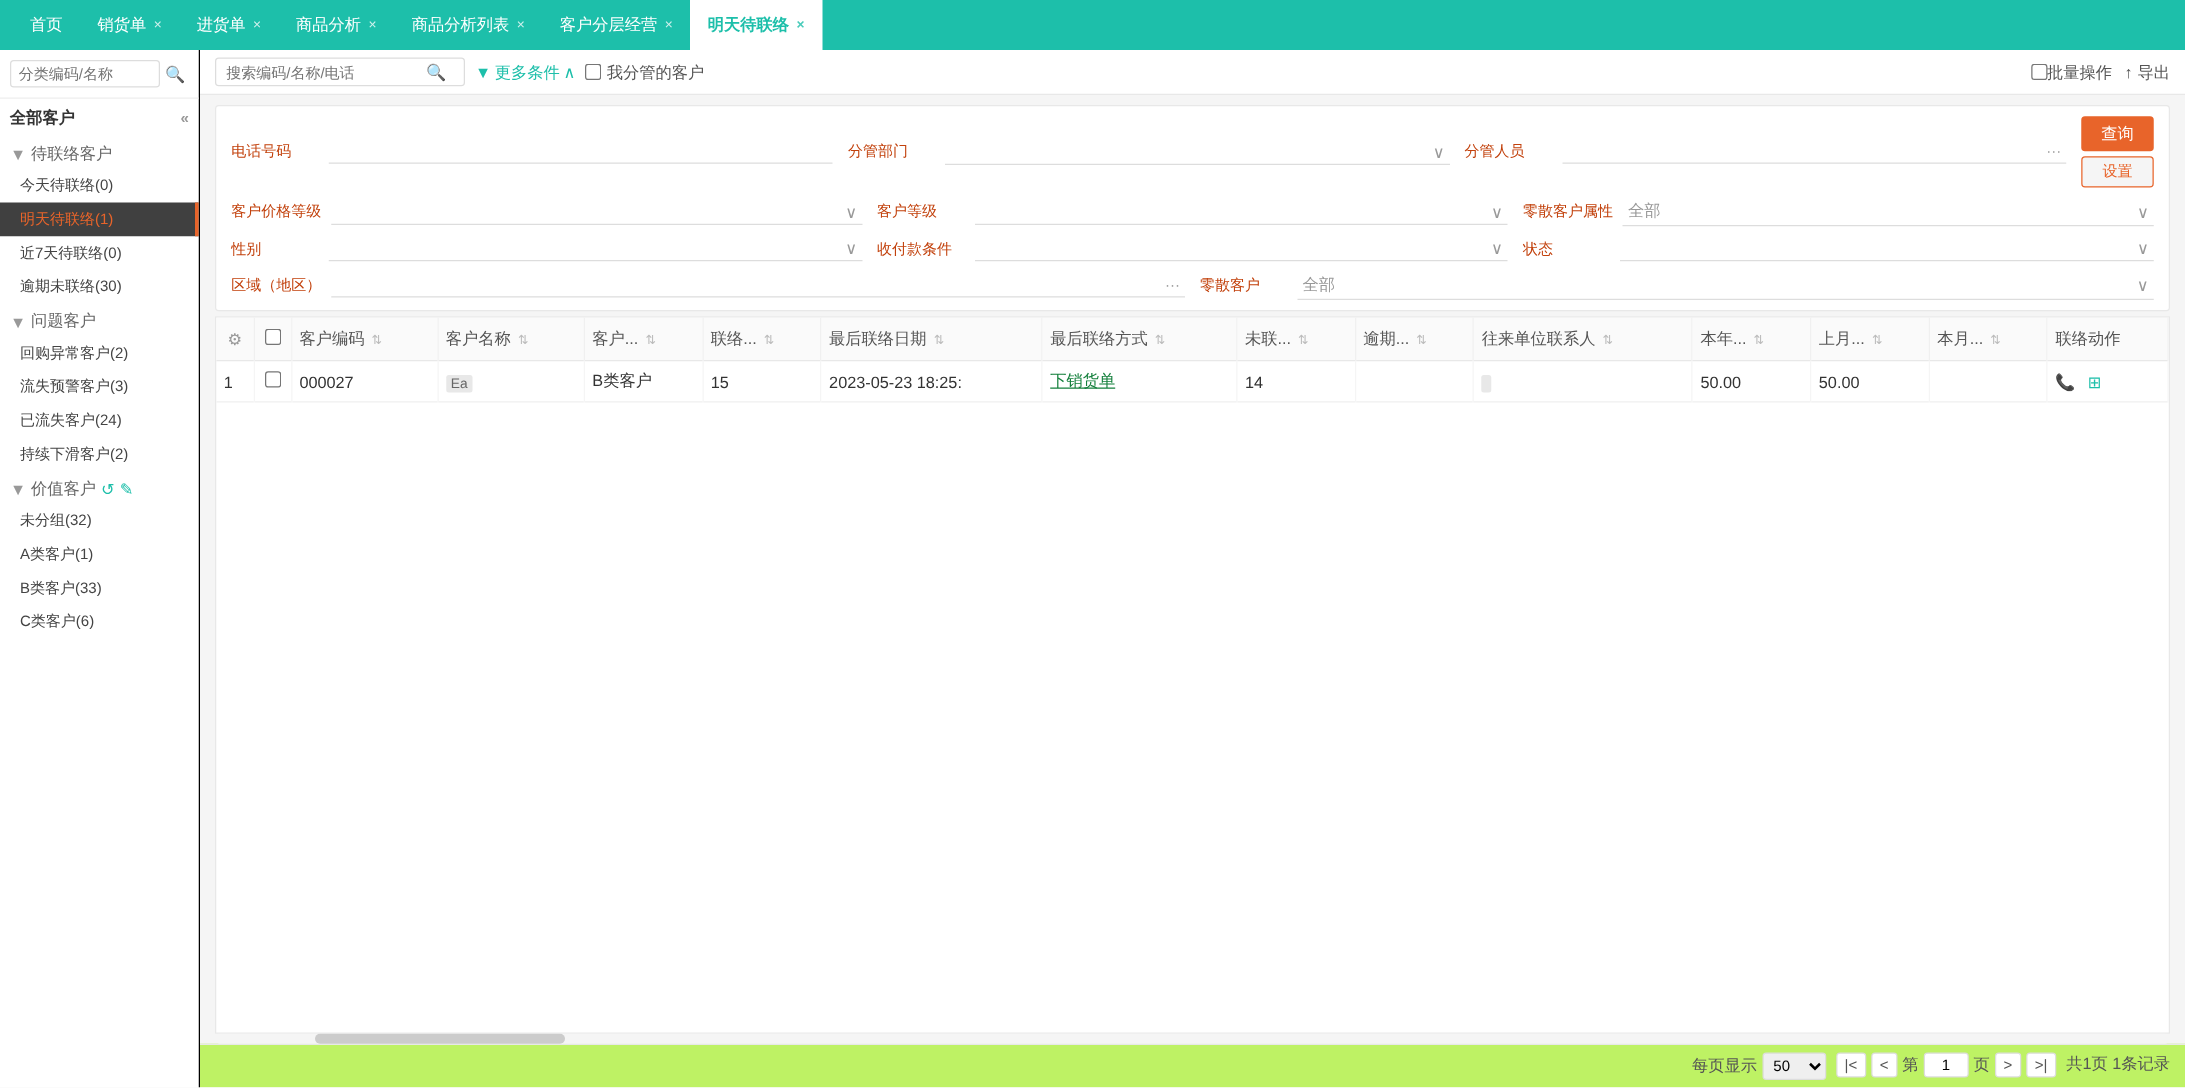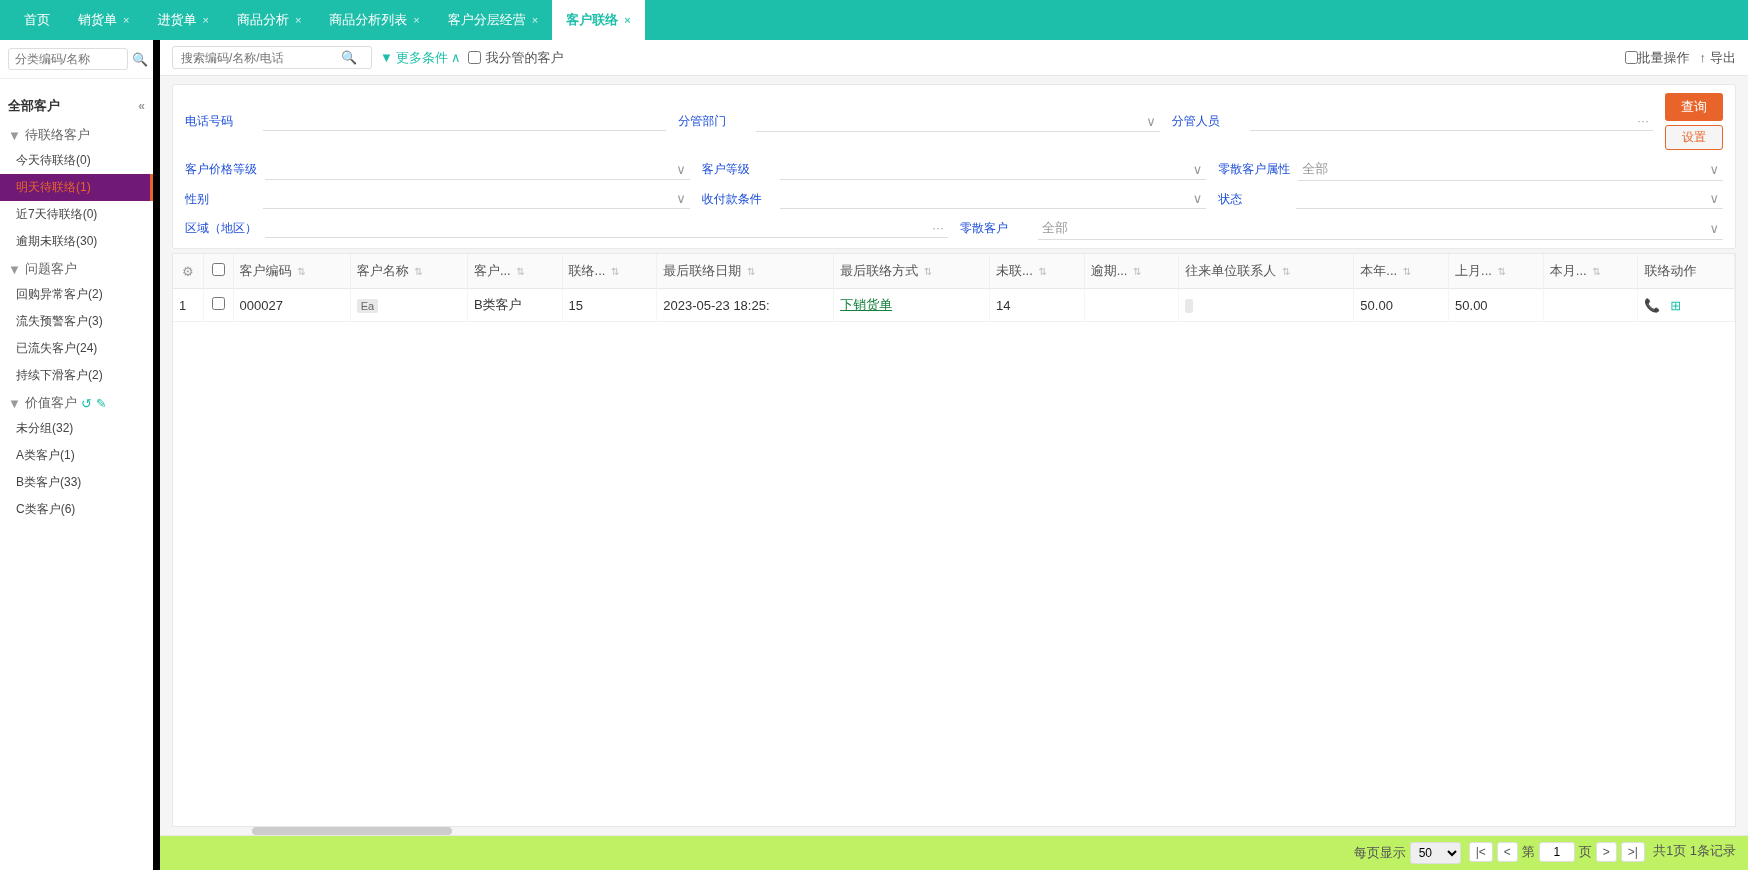--- a/index.html
+++ b/index.html
@@ -38,21 +38,21 @@
     
     .main-layout {
       display: flex;
       height: calc(100vh - 40px);
     }
 
     
     .sidebar {
       width: 160px;
       background: #fff;
-      border-right: 7px solid #000000;
+      border-right: 1px solid #000000;
       overflow-y: auto;
       flex-shrink: 0;
     }
     .sidebar-search {
       display: flex;
       align-items: center;
       padding: 8px 8px;
       border-bottom: 1px solid #eee;
     }
     .sidebar-search input {
@@ -69,21 +69,20 @@
     }
     .sidebar-section-title {
       display: flex;
       align-items: center;
       justify-content: space-between;
       padding: 6px 8px;
       font-weight: bold;
       font-size: 13px;
       color: #333;
       cursor: pointer;
-      margin-top: 12px;
     }
     .sidebar-section-title .collapse-icon {
       color: #999;
       font-size: 12px;
     }
     .sidebar-group-title {
       padding: 5px 8px 3px 8px;
       color: #666;
       font-size: 12px;
       display: flex;
@@ -94,21 +93,21 @@
       color: #999;
     }
     .sidebar-item {
       padding: 5px 8px 5px 16px;
       color: #444;
       cursor: pointer;
       font-size: 12px;
       white-space: nowrap;
     }
     .sidebar-item.active {
-      background: #701a75;
+      background: #404040;
       color: #e8642a;
       border-right: 3px solid #e8642a;
     }
 
     
     .content {
       flex: 1;
       display: flex;
       flex-direction: column;
       overflow: hidden;
@@ -193,21 +192,21 @@
       gap: 12px;
     }
     .filter-row:last-child { margin-bottom: 0; }
     .filter-cell {
       display: flex;
       align-items: center;
       flex: 1;
       gap: 8px;
     }
     .filter-label {
-      color: #1d4ed8;
+      color: #c2410c;
       font-size: 12px;
       white-space: nowrap;
       min-width: 70px;
     }
     .filter-input {
       flex: 1;
       border: none;
       border-bottom: 1px solid #ddd;
       outline: none;
       font-size: 12px;
@@ -390,21 +389,21 @@
   </div>
   <div class="nav-item">
     <span>商品分析列表</span>
     <span class="close-x">×</span>
   </div>
   <div class="nav-item">
     <span>客户分层经营</span>
     <span class="close-x">×</span>
   </div>
   <div class="nav-item active">
-    <span>客户联络</span>
+    <span>明天待联络</span>
     <span class="close-x">×</span>
   </div>
 </div>
 
 <div class="main-layout">
 
   <div class="sidebar">
     <div class="sidebar-search">
       <input type="text" placeholder="分类编码/名称" style="">
       <span class="search-icon">🔍</span>

